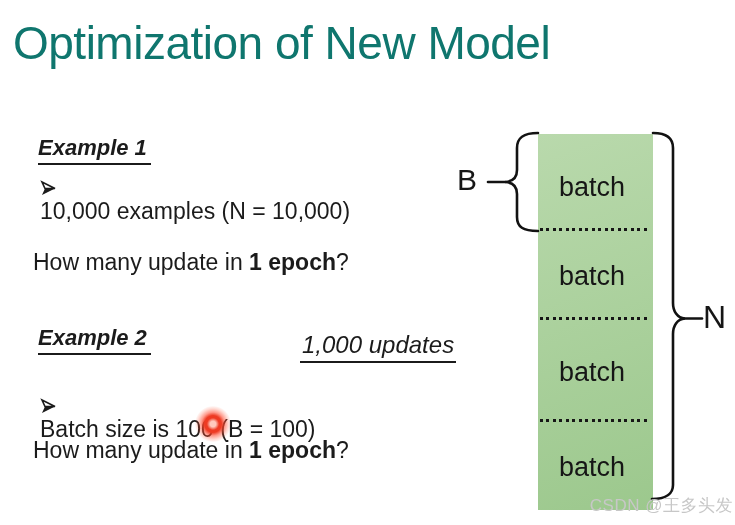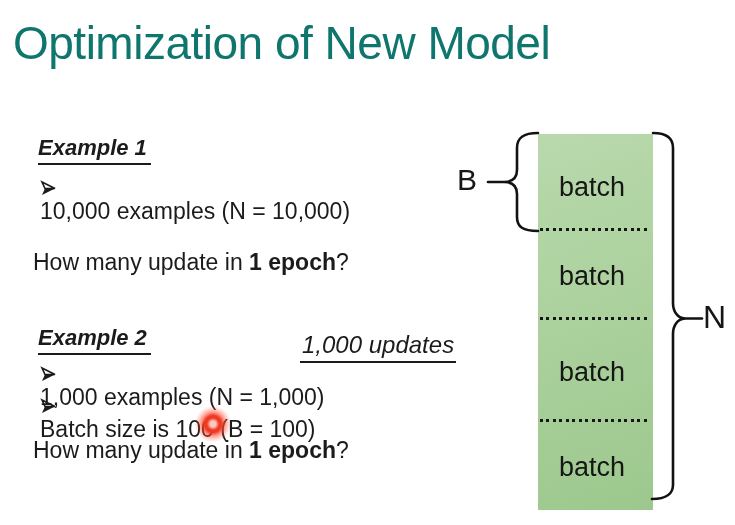--- a/index.html
+++ b/index.html
@@ -76,29 +76,20 @@
 
 
   <div class="question" style="top:249px;">
     <span>How many update in </span><b>1 epoch</b><span>?</span>
   </div>
 
   <div class="answer">1,000 updates</div>
 
   <div class="ex-heading" style="top:325px;">Example 2</div>
 
-  <div class="bullet" style="top:366px;">
-    <span class="glyph">
-      <svg width="18" height="17" viewBox="0 0 18 17">
-        <polygon points="2,2 15,8.5 5,8.5" fill="none" stroke="#1b1b1b" stroke-width="1.6"></polygon>
-        <polygon points="5,8.5 15,8.5 2,15" fill="#1b1b1b"></polygon>
-      </svg>
-    </span>
-    <span>1,000 examples (N = 1,000)</span>
-  </div>
 
   <div class="bullet" style="top:398px;">
     <span class="glyph">
       <svg width="18" height="17" viewBox="0 0 18 17">
         <polygon points="2,2 15,8.5 5,8.5" fill="none" stroke="#1b1b1b" stroke-width="1.6"></polygon>
         <polygon points="5,8.5 15,8.5 2,15" fill="#1b1b1b"></polygon>
       </svg>
     </span>
     <span>Batch size is 100 (B = 100)</span>
   </div>
@@ -125,14 +116,15 @@
 
     <path d="M 653 133 C 667 133 673 138 673 148 L 673 303 C 673 311 677 318 685 318.5 C 677 319 673 326 673 334 L 673 485 C 673 493 667 499 652 499" fill="none" stroke="#121212" stroke-width="2.6" stroke-linecap="round"></path>
     <path d="M 685 318.5 L 702 318.5" fill="none" stroke="#121212" stroke-width="2.6" stroke-linecap="round"></path>
   </svg>
 
   <div class="b-label">B</div>
   <div class="n-label">N</div>
 
   <div class="laser" style="left: 195px; top: 406px;"></div>
 
+  <div class="watermark">CSDN @王多头发</div>
 
 </div>
 
 </body></html>

